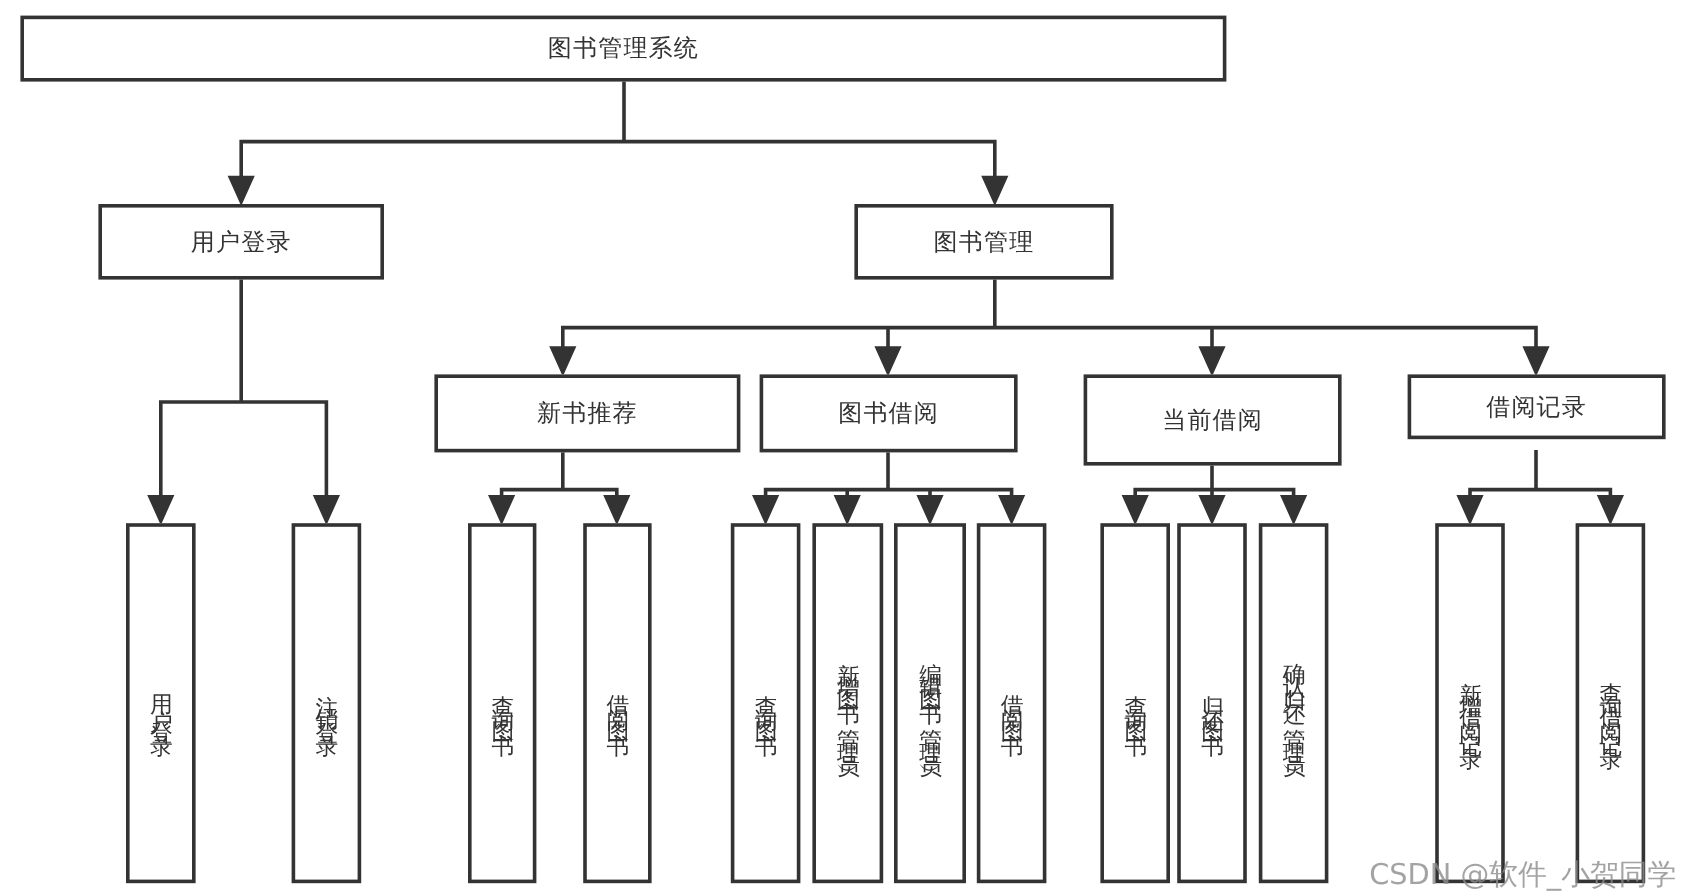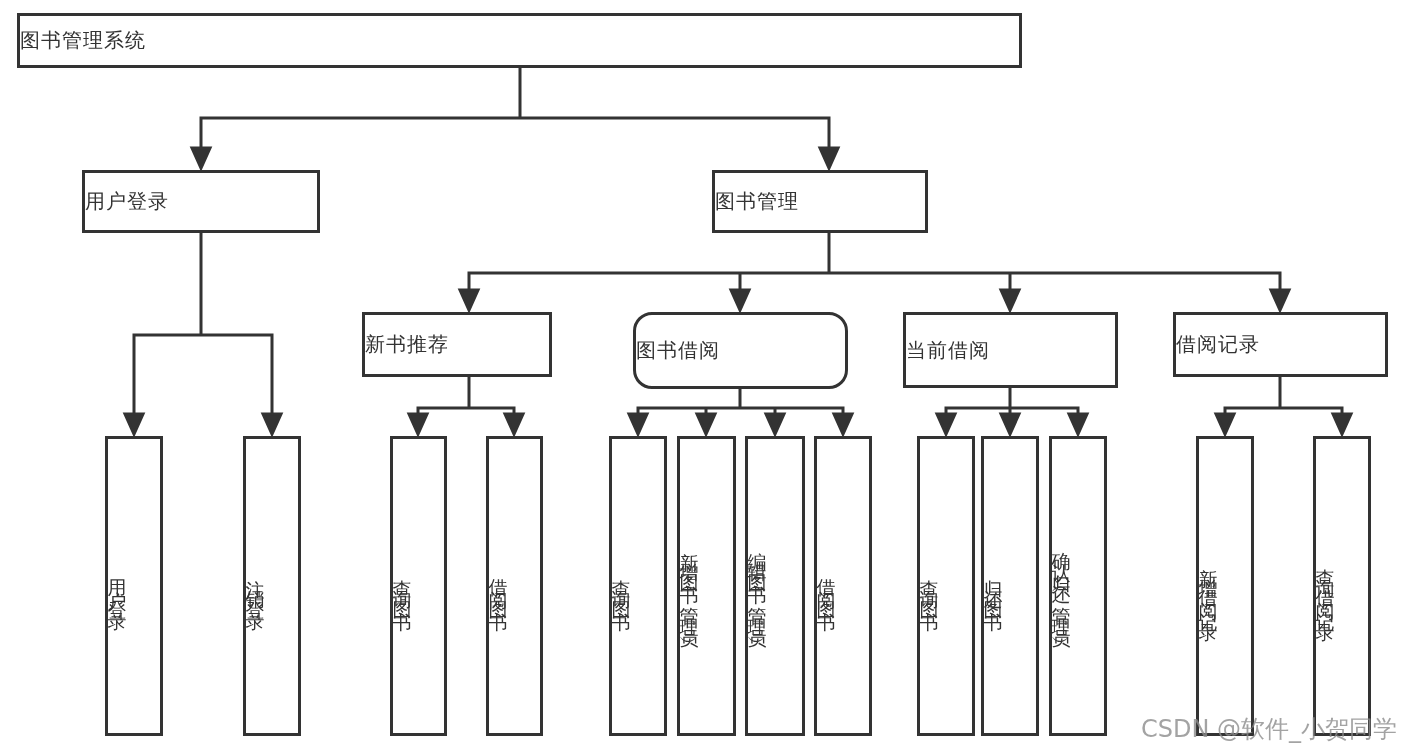--- a/index.html
+++ b/index.html
@@ -22,21 +22,21 @@
     width: 1405px;
     height: 747px;
   }
   .node {
     position: absolute;
     box-sizing: border-box;
     background: #ffffff;
     border: 3px solid #333333;
     display: flex;
     align-items: center;
-    justify-content: flex-start;
+    justify-content: center;
     color: #333333;
   }
   .h-label {
     font-size: 20px;
     letter-spacing: 1px;
     white-space: nowrap;
   }
   .leaf .v-label {
     writing-mode: vertical-rl;
     text-orientation: mixed;
@@ -106,30 +106,30 @@
     <span class="h-label">图书管理系统</span>
   </div>
 
   <div class="node" style="left:82px; top:170px; width:238px; height:63px;">
     <span class="h-label">用户登录</span>
   </div>
   <div class="node" style="left:712px; top:170px; width:216px; height:63px;">
     <span class="h-label">图书管理</span>
   </div>
 
-  <div class="node" style="left:362px; top:312px; width:190px; height:65px;">
+  <div class="node" style="left:362px; top:312px; width:255px; height:65px;">
     <span class="h-label">新书推荐</span>
   </div>
-  <div class="node" style="left:633px; top:312px; width:215px; height:77px;border-radius:19px;">
+  <div class="node" style="left:633px; top:312px; width:215px; height:65px;">
     <span class="h-label">图书借阅</span>
   </div>
   <div class="node" style="left:903px; top:312px; width:215px; height:76px;">
     <span class="h-label">当前借阅</span>
   </div>
-  <div class="node" style="left:1173px; top:312px; width:215px; height:65px;">
+  <div class="node" style="left:1173px; top:312px; width:215px; height:54px;">
     <span class="h-label">借阅记录</span>
   </div>
 
   <div class="node leaf" style="left:105px; top:436px; width:58px; height:300px;">
     <span class="v-label">用户登录</span>
   </div>
   <div class="node leaf" style="left:243px; top:436px; width:58px; height:300px;">
     <span class="v-label">注销登录</span>
   </div>
 

